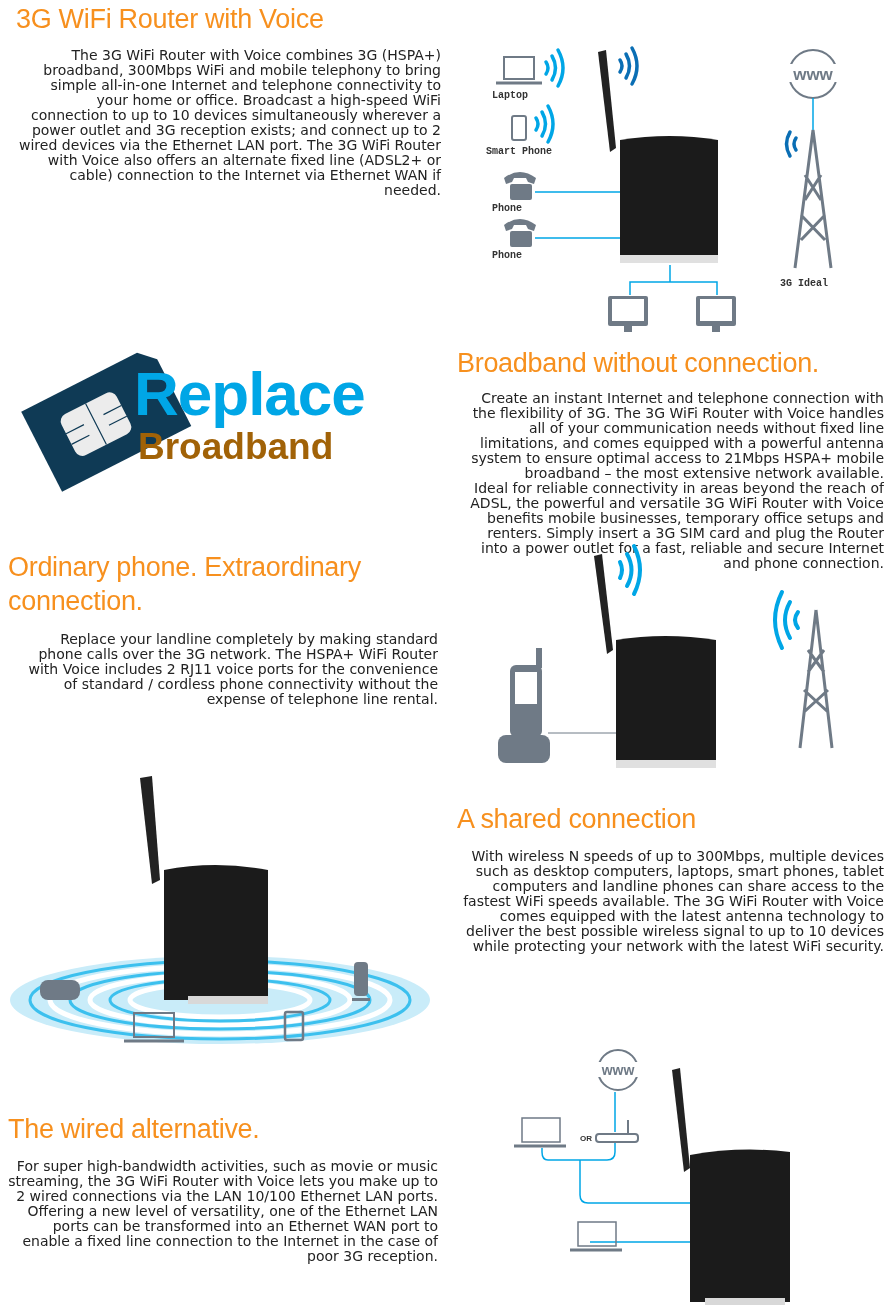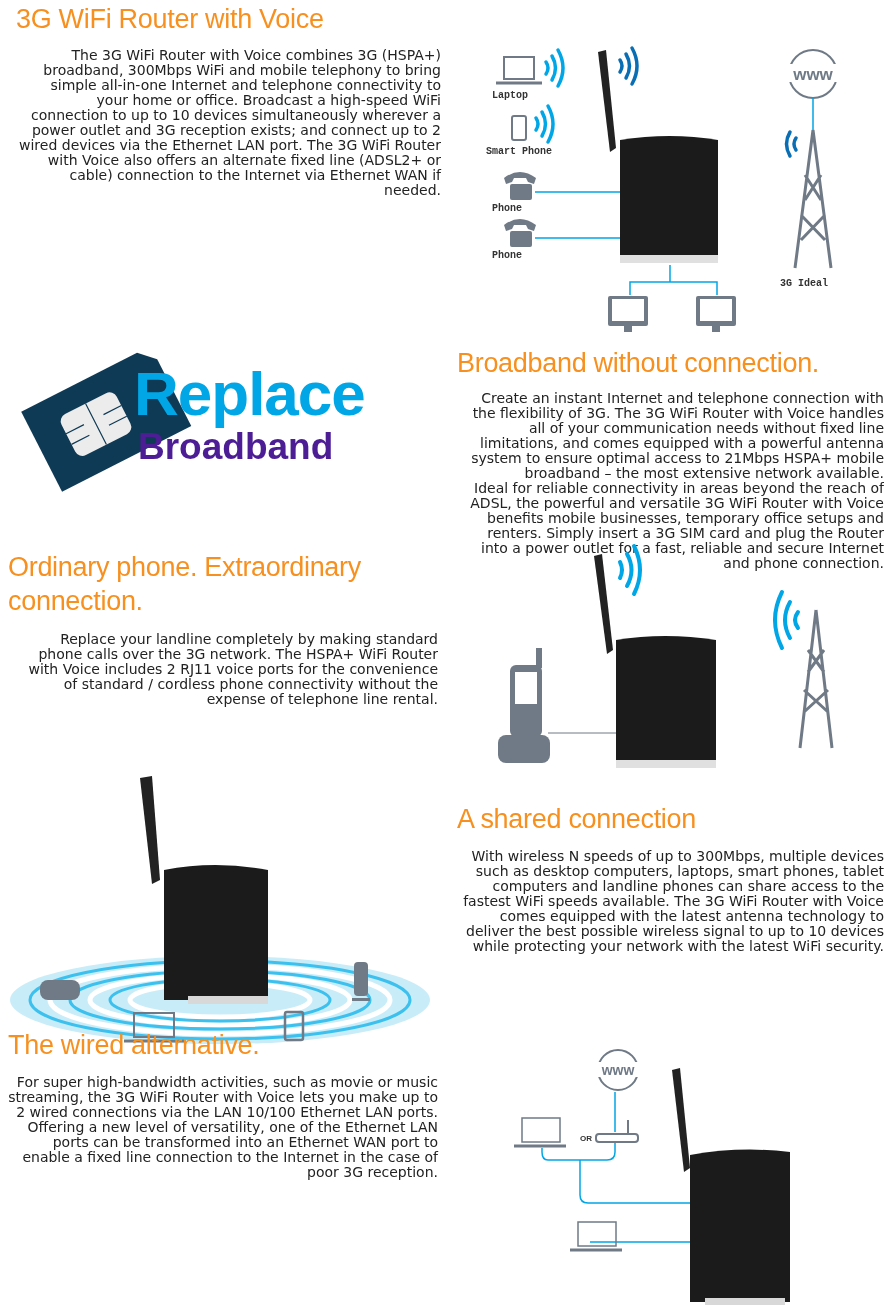--- a/index.html
+++ b/index.html
@@ -100,21 +100,21 @@
 
 <div class="abs" style="left:14px;top:345px;width:420px;height:130px;">
   <svg width="420" height="130">
     <g transform="rotate(-27 90 75)">
       <path d="M20 30 L150 30 L165 45 L165 120 L20 120 Z" fill="#0f3a55"></path>
       <rect x="50" y="52" width="62" height="46" rx="8" fill="#ececec"></rect>
       <path d="M50 70 L70 70 M50 82 L70 82 M92 70 L112 70 M92 82 L112 82 M81 52 L81 98" stroke="#0f3a55" stroke-width="1.2"></path>
     </g>
   </svg>
   <div class="abs" style="left:120px;top:18px;font-family:'Liberation Sans',sans-serif;font-weight:bold;font-size:62px;line-height:62px;color:#00a6e6;letter-spacing:-1px;">Replace</div>
-  <div class="abs" style="left:124px;top:82px;font-family:'Liberation Sans',sans-serif;font-weight:bold;font-size:37px;line-height:40px;color:#4c1d95;">Broadband</div>
+  <div class="abs" style="left:124px;top:82px;font-family:'Liberation Sans',sans-serif;font-weight:bold;font-size:37px;line-height:40px;color:#a16207;">Broadband</div>
 </div>
 
 <div class="abs" style="left:457px;top:346px;width:427px;">
   <h2>Broadband without connection.</h2>
   <p class="txt" style="margin-top:11px;">Create an instant Internet and telephone connection with the flexibility of 3G. The 3G WiFi Router with Voice handles all of your communication needs without fixed line limitations, and comes equipped with a powerful antenna system to ensure optimal access to 21Mbps HSPA+ mobile broadband – the most extensive network available.</p>
   <p class="txt">Ideal for reliable connectivity in areas beyond the reach of ADSL, the powerful and versatile 3G WiFi Router with Voice benefits mobile businesses, temporary office setups and renters. Simply insert a 3G SIM card and plug the Router into a power outlet for a fast, reliable and secure Internet and phone connection.</p>
 </div>
 
 <div class="abs" style="left:8px;top:550px;width:430px;">
   <h2>Ordinary phone. Extraordinary connection.</h2>
@@ -180,21 +180,21 @@
         <rect x="352" y="238" width="18" height="3"></rect>
       </g>
   </svg>
 </div>
 
 <div class="abs" style="left:457px;top:786px;width:427px;margin-top:16px;">
   <h2>A shared connection</h2>
   <p class="txt" style="margin-top:13px;">With wireless N speeds of up to 300Mbps, multiple devices such as desktop computers, laptops, smart phones, tablet computers and landline phones can share access to the fastest WiFi speeds available. The 3G WiFi Router with Voice comes equipped with the latest antenna technology to deliver the best possible wireless signal to up to 10 devices while protecting your network with the latest WiFi security.</p>
 </div>
 
-<div class="abs" style="left:8px;top:1028px;width:430px;">
+<div class="abs" style="left:8px;top:1112px;width:430px;">
   <h2>The wired alternative.</h2>
   <p class="txt" style="margin-top:13px;">For super high-bandwidth activities, such as movie or music streaming, the 3G WiFi Router with Voice lets you make up to 2 wired connections via the LAN 10/100 Ethernet LAN ports. Offering a new level of versatility, one of the Ethernet LAN ports can be transformed into an Ethernet WAN port to enable a fixed line connection to the Internet in the case of poor 3G reception.</p>
 </div>
 
 <div class="abs" style="left:490px;top:1040px;width:394px;height:269px;">
   <svg width="394" height="269">
     <g>
       <circle cx="128" cy="30" r="20" fill="none" stroke="#6f7a86" stroke-width="2"></circle>
       <rect x="104" y="22" width="48" height="15" fill="#fff"></rect>
       <text x="128" y="35" text-anchor="middle" font-family="Liberation Sans, sans-serif" font-weight="bold" font-size="14" fill="#6f7a86">www</text>

